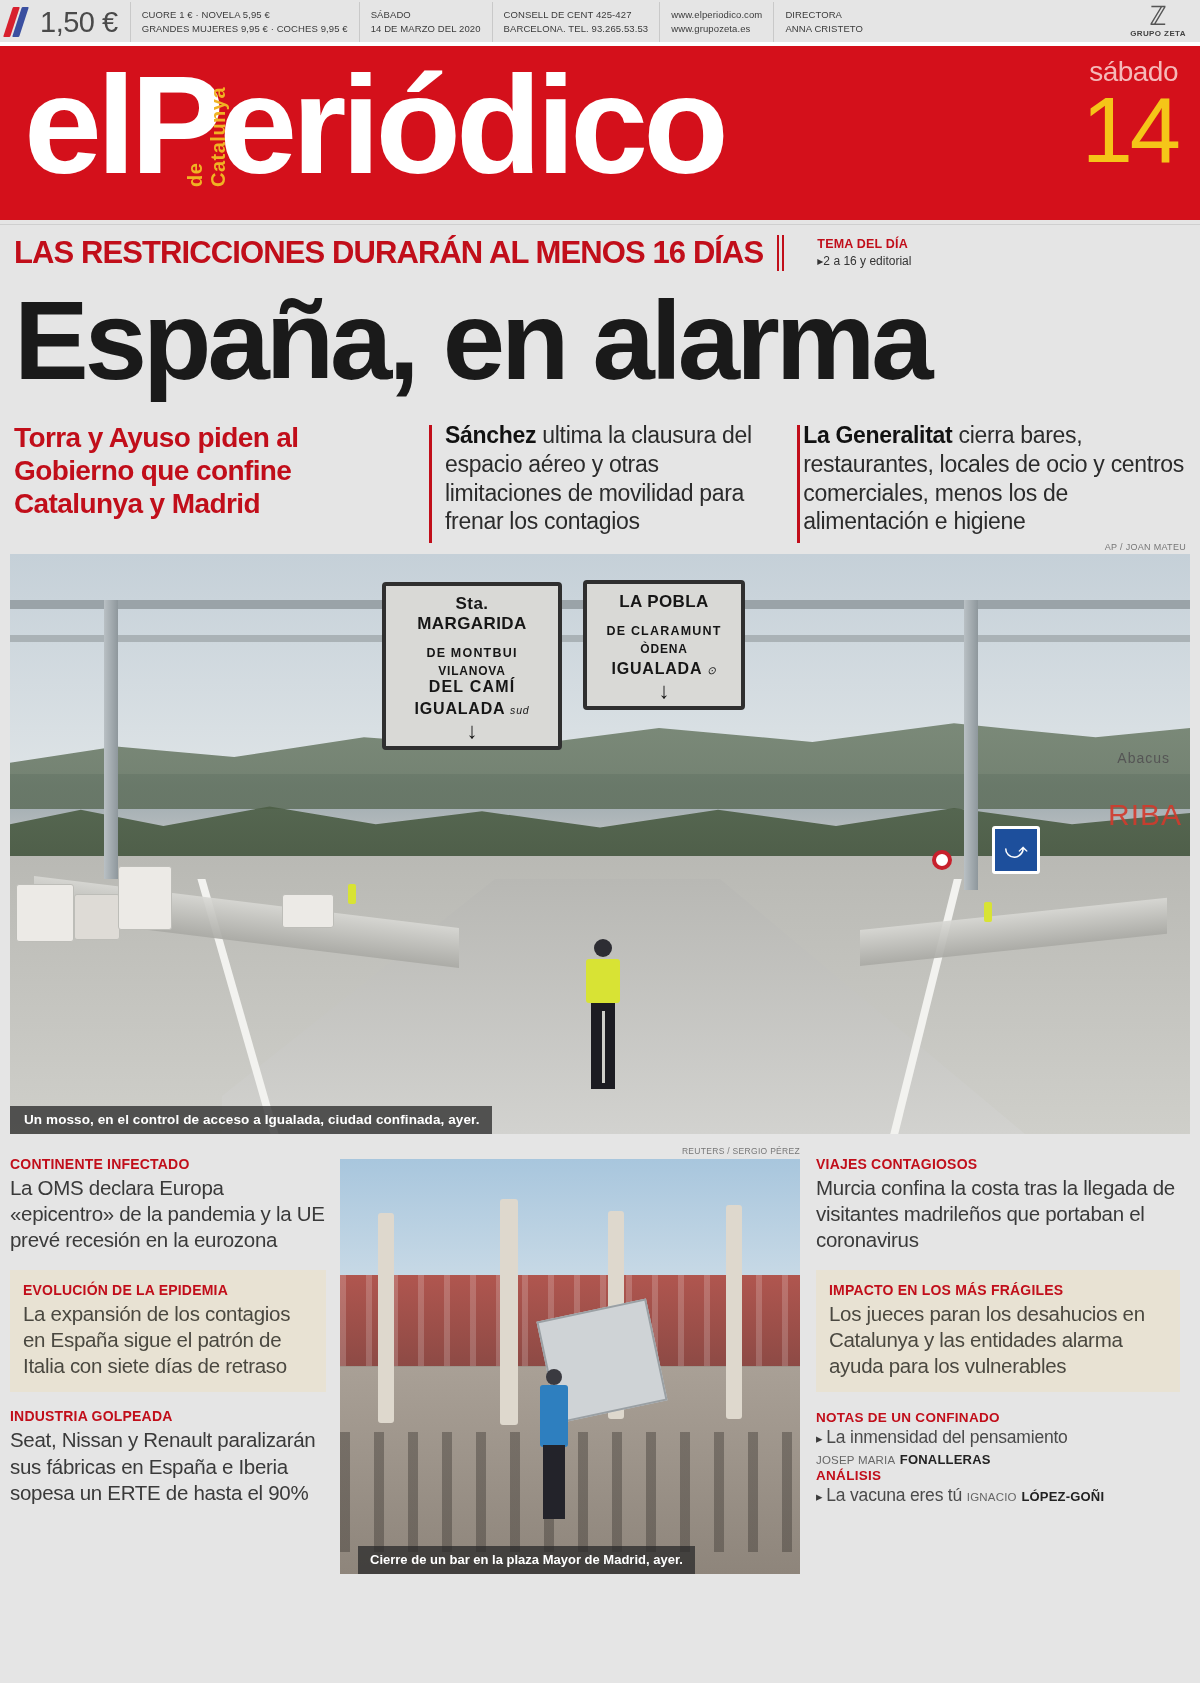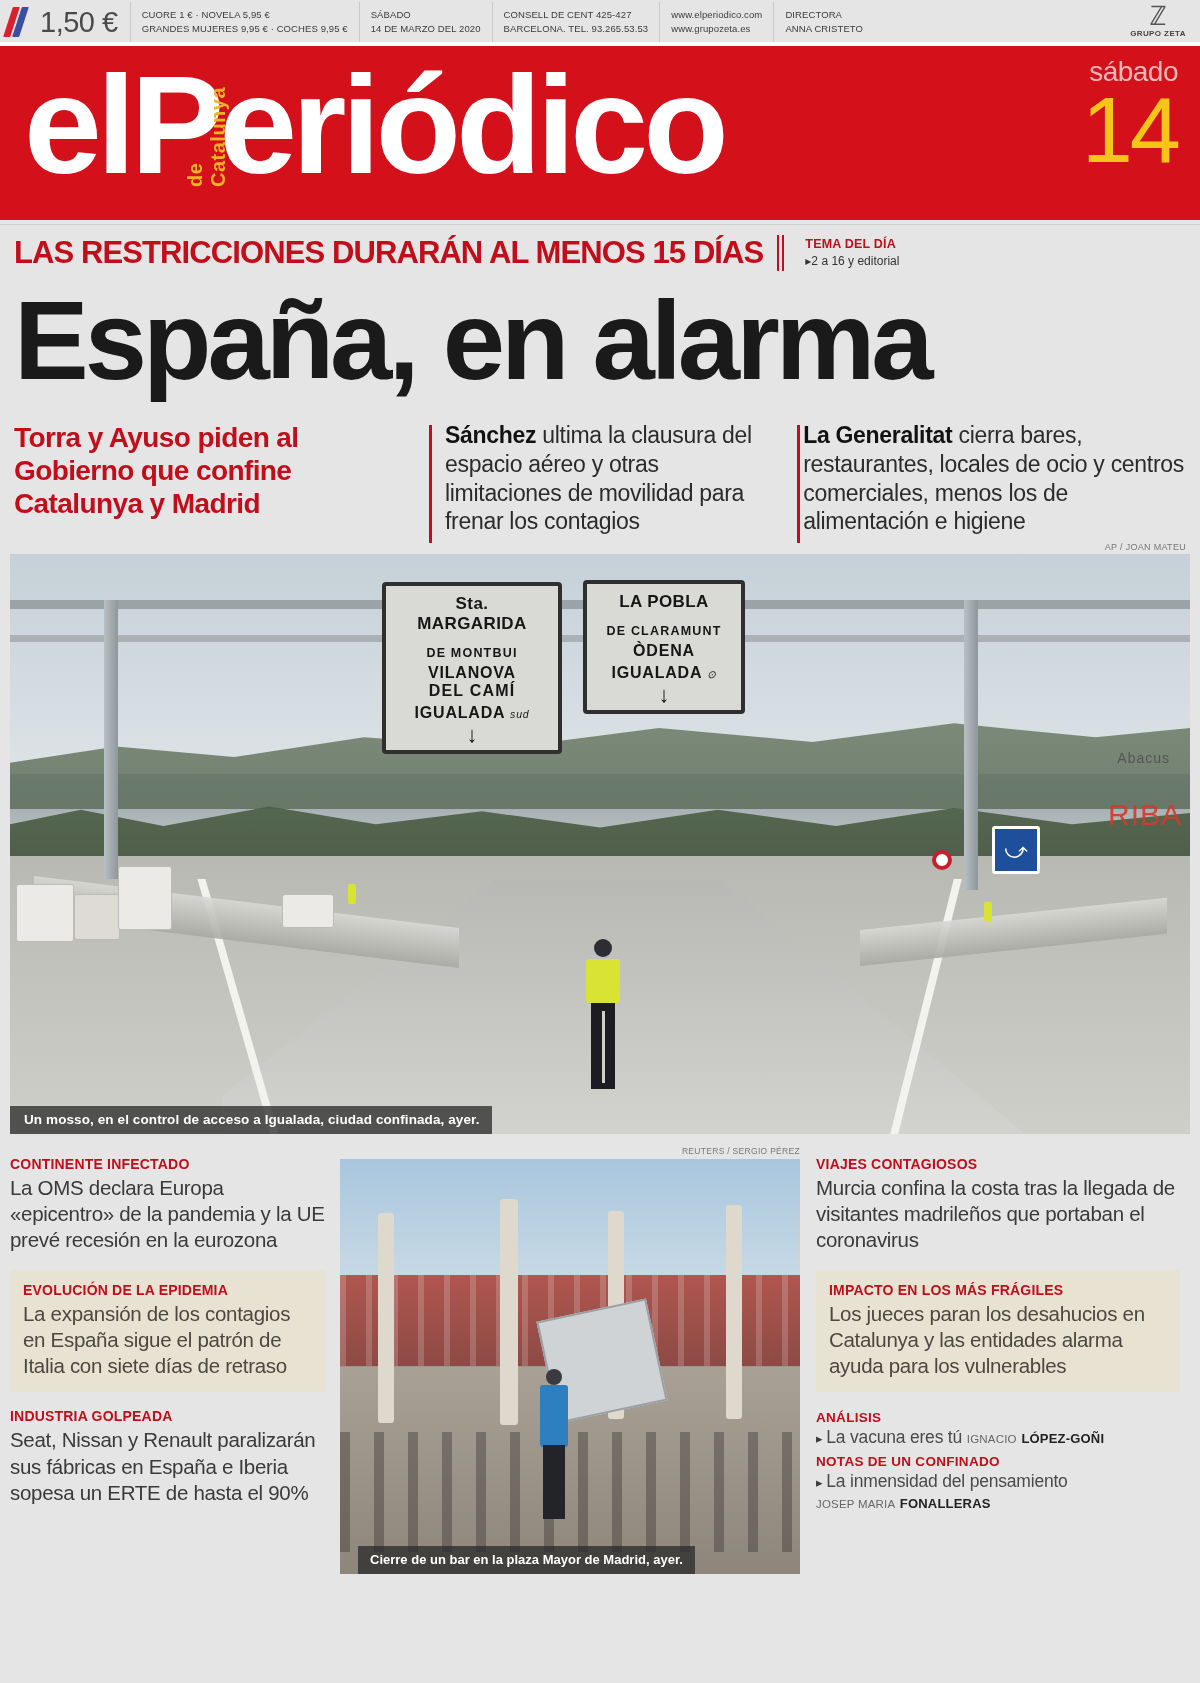--- a/index.html
+++ b/index.html
@@ -66,21 +66,21 @@
     color:#c10e1a; font-size: 31px; font-weight:700; letter-spacing:-0.9px;
     line-height:1; white-space:nowrap;
   }
   .kicker-sep { width:0; border-left:3px double #c10e1a; height:34px; margin: 0 12px 0 14px;
     border-left:none; position:relative; }
   .kicker-sep::before, .kicker-sep::after {
     content:""; position:absolute; top:-2px; width:2px; height:36px; background:#c10e1a;
   }
   .kicker-sep::before { left:0; }
   .kicker-sep::after { left:5px; }
-  .kicker-meta { margin-left: 16px; }
+  .kicker-meta { margin-left: 28px; }
   .kicker-meta .k1 { color:#c10e1a; font-size: 12.5px; font-weight:700; letter-spacing:0.2px; }
   .kicker-meta .k2 { color:#333; font-size: 12px; margin-top:3px; }
 
   
   .headline {
     font-size: 112px; font-weight: 700; color:#1a1a1a;
     letter-spacing: -4px; line-height: 1;
     padding: 14px 14px 0 14px; white-space: nowrap;
   }
 
@@ -142,21 +142,21 @@
   .gp2 { right: 18%; top: 8%; height: 50%; }
   .sign {
     position:absolute; background:#d9d9d6; border: 4px solid #2f2f2f; border-radius:4px;
     text-align:center; color:#161616; font-weight:700; padding: 8px 14px 4px 14px;
     font-family:"Liberation Sans", sans-serif;
   }
   .sign.s1 { left: 372px; top: 28px; width: 180px; }
   .sign.s2 { left: 573px; top: 26px; width: 162px; }
   .sign .l1 { font-size: 17px; letter-spacing:0.4px; }
   .sign .l2 { font-size: 12.5px; letter-spacing:1.2px; margin-top:12px;}
-  .sign .l3 { font-size: 16px; letter-spacing:0.8px; margin-top:4px;}
+  .sign .l3 { font-size: 12px; letter-spacing:0.8px; margin-top:4px;}
   .sign .l4 { font-size: 16px; letter-spacing:1.2px; }
   .sign .l5 { font-size: 16px; letter-spacing:0.8px; margin-top:4px;}
   .sign .sml { font-size: 10.5px; font-weight:400; font-style:italic;}
   .sign .arrow { font-size: 22px; margin-top:2px; line-height:1;}
   .officer { position:absolute; left: 570px; top: 385px; width: 46px; height: 160px; }
   .of-head { position:absolute; left: 14px; top:0; width:18px; height:18px; border-radius:50%; background:#2d2d33; }
   .of-vest { position:absolute; left: 6px; top: 20px; width: 34px; height: 44px; background:#d8e334; border-radius:3px; }
   .of-body { position:absolute; left: 9px; top: 18px; width: 28px; height: 52px; background:#23232a; border-radius:3px; z-index:-1;}
   .of-legs { position:absolute; left: 11px; top: 64px; width: 24px; height: 86px; background:#1c1c22; }
   .of-legs::after { content:""; position:absolute; left:11px; top:8px; width:3px; bottom:6px; background:#cfcfca; }
@@ -277,21 +277,21 @@
     <span class="cat-vert">de Catalunya</span>
     <div class="date-block">
       <div class="date-dow">sábado</div>
       <div class="date-num">14</div>
     </div>
   </div>
 
   <div class="kicker-rule"></div>
   <div class="kicker-rule2"></div>
   <div class="kicker-row">
-    <div class="kicker-title">LAS RESTRICCIONES DURARÁN AL MENOS 15 DÍAS</div>
+    <div class="kicker-title">LAS RESTRICCIONES DURARÁN AL MENOS 16 DÍAS</div>
     <div class="kicker-sep"></div>
     <div class="kicker-meta">
       <div class="k1">TEMA DEL DÍA</div>
       <div class="k2">▸2 a 16 y editorial</div>
     </div>
   </div>
 
   <div class="headline">España, en alarma</div>
 
   <div class="deck">
@@ -409,35 +409,35 @@
       <div class="blk" style="margin-top:10px">
         <div class="b-kicker">VIAJES CONTAGIOSOS</div>
         <div class="b-text">Murcia confina la costa tras la llegada de visitantes madrileños que portaban el coronavirus</div>
       </div>
       <div class="shaded">
         <div class="b-kicker">IMPACTO EN LOS MÁS FRÁGILES</div>
         <div class="b-text">Los jueces paran los desahucios en Catalunya y las entidades alarma ayuda para los vulnerables</div>
       </div>
 
       <div class="analysis">
-        <div>
-          <div class="an-k">ANÁLISIS</div>
-          <div class="an-line">
-            <span class="tri">▸</span><span>La vacuna eres tú</span>
-            <span class="an-auth-sm">IGNACIO</span>
-            <span class="an-auth-b">LÓPEZ-GOÑI</span>
-          </div>
-        </div>
         <div style="margin-top:6px">
           <div class="an-k">NOTAS DE UN CONFINADO</div>
           <div class="an-line">
             <span class="tri">▸</span><span>La inmensidad del pensamiento</span>
           </div>
           <div class="an-byline">
             <span class="an-auth-sm">JOSEP MARIA</span>
             <span class="an-auth-b">FONALLERAS</span>
           </div>
         </div>
+        <div>
+          <div class="an-k">ANÁLISIS</div>
+          <div class="an-line">
+            <span class="tri">▸</span><span>La vacuna eres tú</span>
+            <span class="an-auth-sm">IGNACIO</span>
+            <span class="an-auth-b">LÓPEZ-GOÑI</span>
+          </div>
+        </div>
       </div>
     </div>
 
   </div>
 </div>
 
 </body></html>

